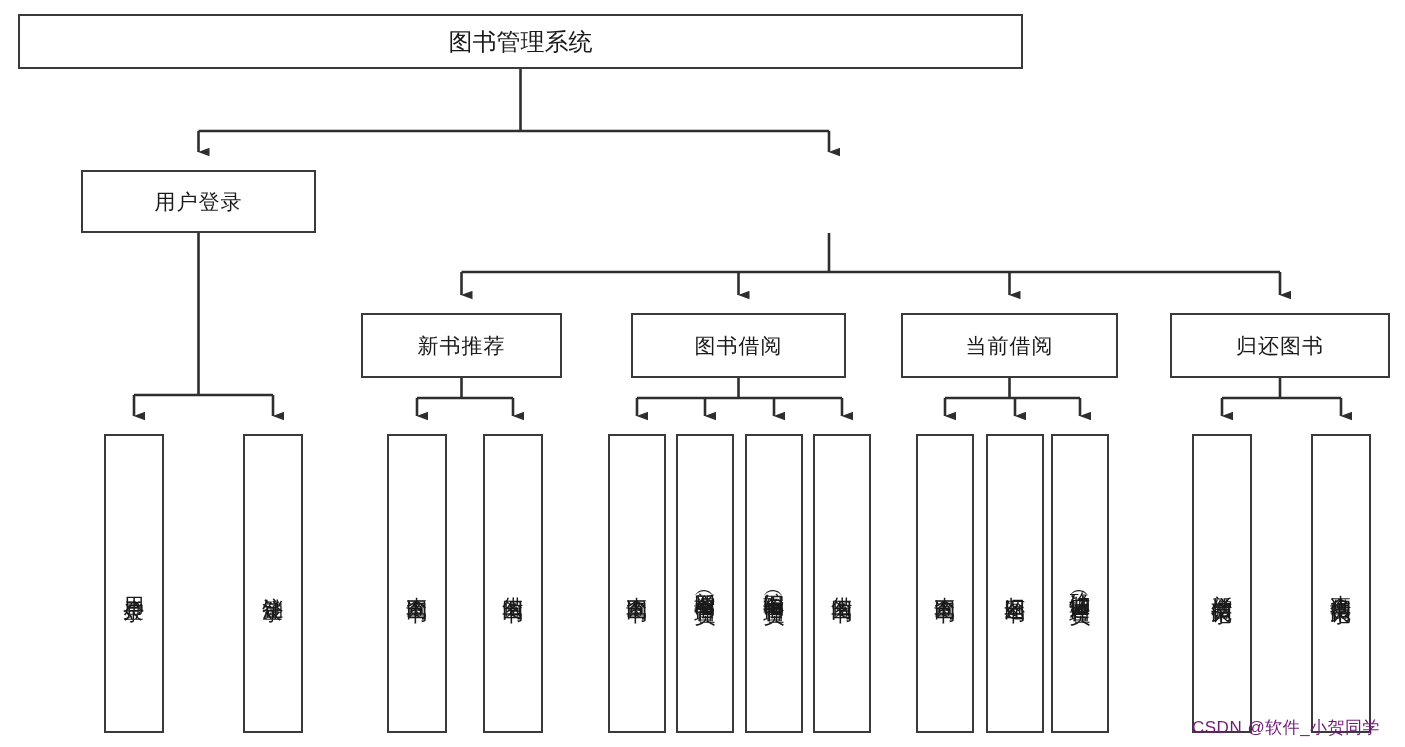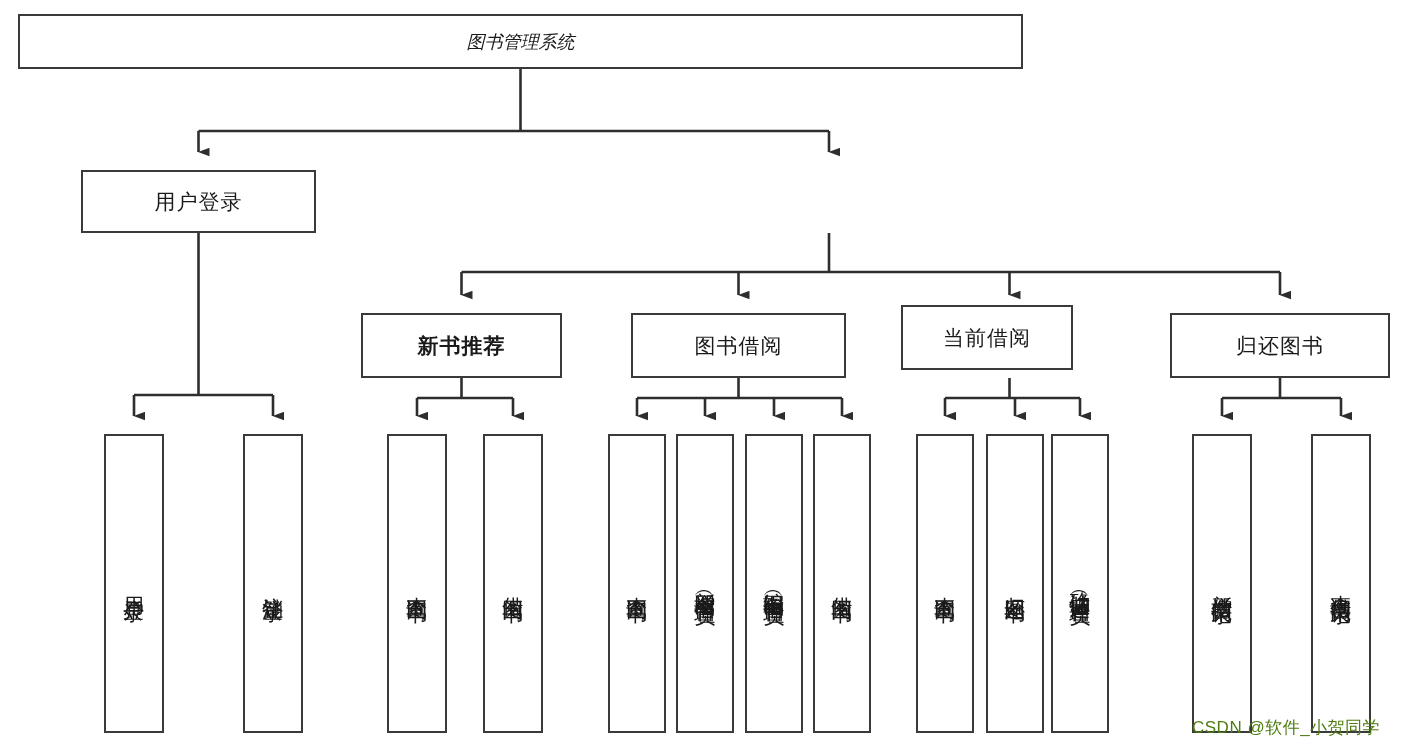--- a/index.html
+++ b/index.html
@@ -34,22 +34,21 @@
     align-items: center;
     justify-content: center;
     color: #1a1a1a;
   }
   .node.h {
     font-size: 21px;
     letter-spacing: 1px;
     line-height: 1.2;
   }
   .node.root {
-    font-size: 18px;
-    font-style: italic;
+    font-size: 24px;
   }
   .leaf {
     position: absolute;
     box-sizing: border-box;
     border: 2.5px solid #3a3a3a;
     background: #ffffff;
     display: flex;
     align-items: center;
     justify-content: center;
     color: #1a1a1a;
@@ -59,21 +58,21 @@
     text-orientation: upright;
     font-size: 21px;
     line-height: 1.32;
     letter-spacing: 2px;
     white-space: nowrap;
     color: #1a1a1a;
   }
   .watermark {
     position: absolute;
     font-size: 17px;
-    color: #4d7c0f;
+    color: #701a75;
     white-space: nowrap;
     letter-spacing: 0.5px;
   }
 </style>
 </head>
 <body>
 
 <div id="canvas">
 
   <svg class="wires" viewBox="0 0 1405 747" xmlns="http://www.w3.org/2000/svg">
@@ -130,27 +129,27 @@
   </svg>
 
   <div class="node root" style="left:18px; top:14px; width:1005px; height:55px;">
     <span>图书管理系统</span>
   </div>
 
   <div class="node h" style="left:81px; top:170px; width:235px; height:63px;">
     <span>用户登录</span>
   </div>
 
-  <div class="node h" style="left:361px; top:313px; width:201px; height:65px;font-weight:bold;">
+  <div class="node h" style="left:361px; top:313px; width:201px; height:65px;">
     <span>新书推荐</span>
   </div>
   <div class="node h" style="left:631px; top:313px; width:215px; height:65px;">
     <span>图书借阅</span>
   </div>
-  <div class="node h" style="left:901px; top:305px; width:172px; height:65px;align-items:center;">
+  <div class="node h" style="left:901px; top:313px; width:217px; height:65px;align-items:center;">
     <span>当前借阅</span>
   </div>
   <div class="node h" style="left:1170px; top:313px; width:220px; height:65px;">
     <span>归还图书</span>
   </div>
 
   <div class="leaf" style="left:104px; top:434px; width:60px; height:299px;">
     <span class="vtext">用户登录</span>
   </div>
   <div class="leaf" style="left:243px; top:434px; width:60px; height:299px;">

